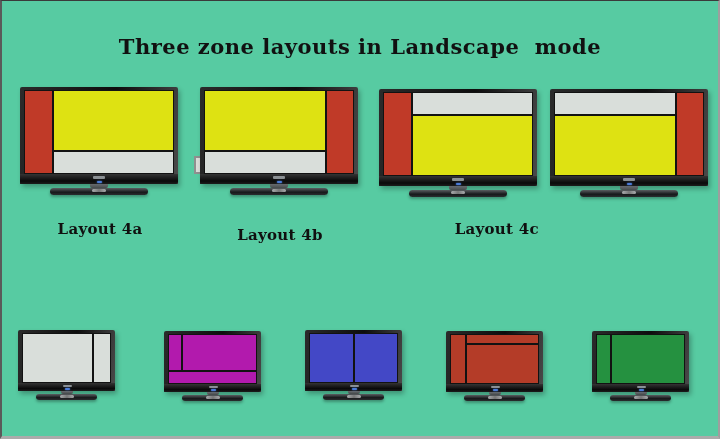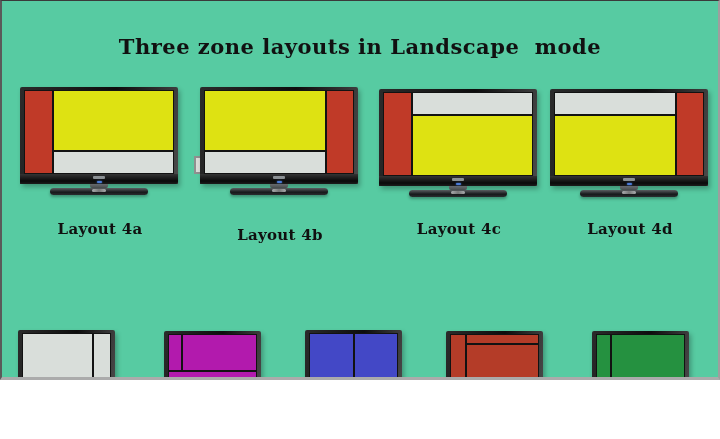--- a/index.html
+++ b/index.html
@@ -1,18 +1,18 @@
 <!DOCTYPE html>
 <html><head>
 <meta charset="utf-8">
 <style>
   html,body { margin:0; padding:0; }
   .canvas {
     position: relative;
-    width: 720px; height: 380px;
+    width: 720px; height: 439px;
     background: #57CBA2;
     overflow: hidden;
     border-style: solid;
     border-width: 1px 2px 3px 2px;
     border-color: #3a3a3a #9e9e9e #ABABAB #5a5a5a;
     box-sizing: border-box;
     font-family: "DejaVu Serif", serif;
   }
   .title {
     position: absolute; top: 33px; left: 0; width: 100%;
@@ -149,22 +149,21 @@
         <span class="logo"></span>
         <span class="led"></span>
       </div>
     </div>
     <div class="stand-neck"></div>
     <div class="stand-base"></div>
   </div>
 
   <div class="tv-label" style="left:18px;">Layout 4a</div>
   <div class="tv-label" style="left:198px;margin-top:6px;">Layout 4b</div>
-  <div class="tv-label" style="left:377px;">Layout 4c</div>
-  <div class="tv-label" style="left:548px;">Layout 4d</div>
+  <div class="tv-label" style="left:377px;text-align:right;">Layout 4c</div>
 
   <div class="tv tv-bot" style="left:16px; top:329px; width:97px;">
     <div class="frame">
       <div class="screen">
           <div class="zone" style="left: 0%; top: 0%; width: 80%; height: 100%; background: rgb(217, 222, 218);"></div>
           <div class="zone" style="left: 80%; top: 0%; width: 20%; height: 100%; background: rgb(217, 222, 218);"></div>
         </div>
       <div class="bezel-bottom">
         <span class="logo"></span>
         <span class="led"></span>

